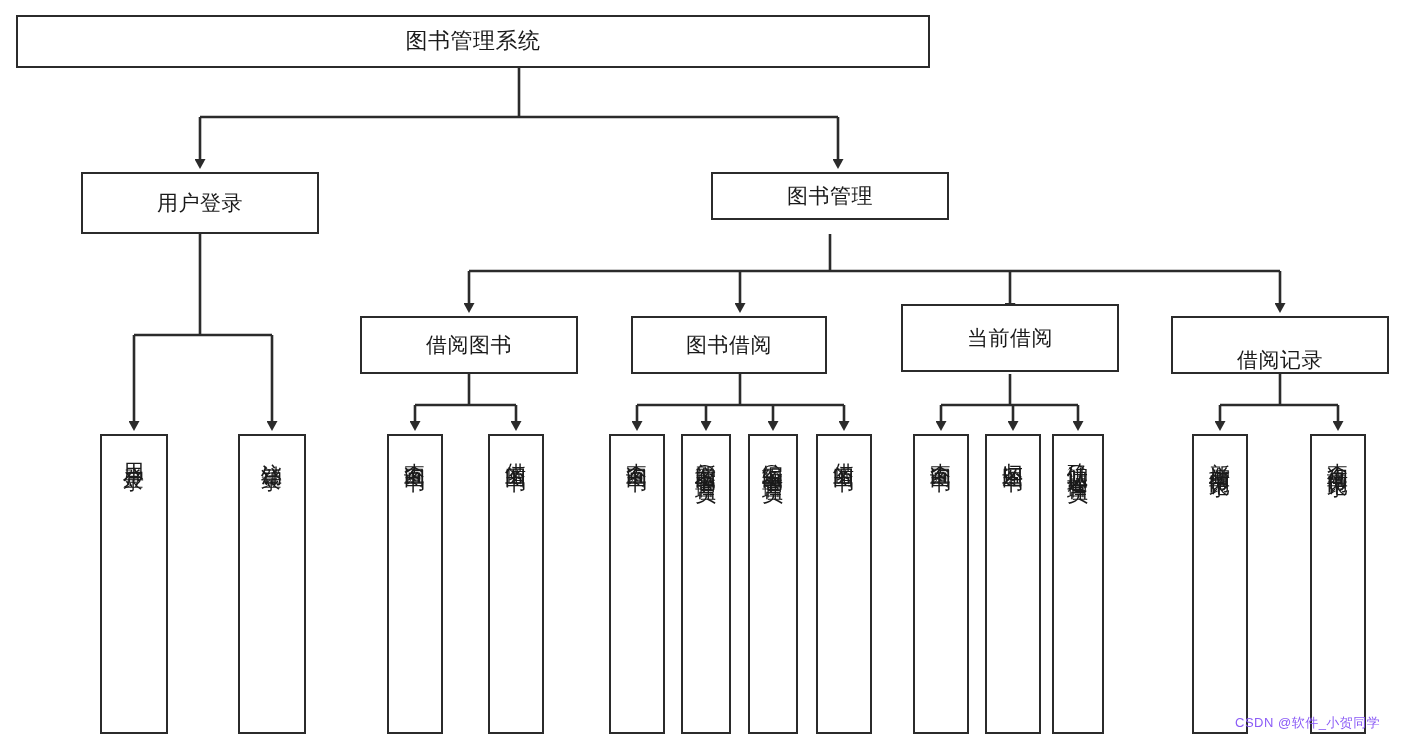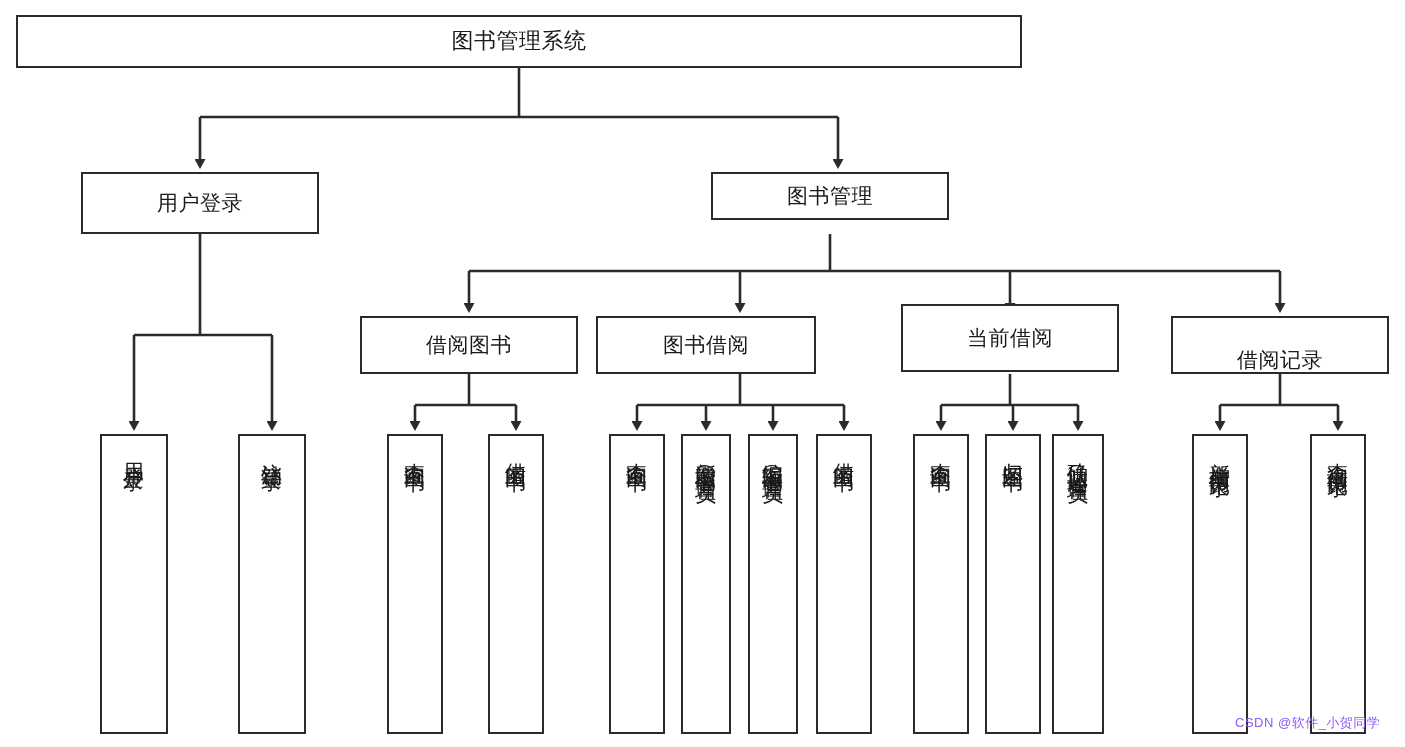--- a/index.html
+++ b/index.html
@@ -127,35 +127,35 @@
       <path d="M1013,405 L1013,422" marker-end="url(#arrow)"></path>
       <path d="M1078,405 L1078,422" marker-end="url(#arrow)"></path>
 
       <path d="M1280,374 L1280,405"></path>
       <path d="M1220,405 L1338,405"></path>
       <path d="M1220,405 L1220,422" marker-end="url(#arrow)"></path>
       <path d="M1338,405 L1338,422" marker-end="url(#arrow)"></path>
     </g>
   </svg>
 
-  <div class="node horiz root" style="left: 16px; top: 15px; width: 1006px; height: 53px; justify-content: center;">
+  <div class="node horiz root" style="left: 16px; top: 15px; width: 914px; height: 53px; justify-content: center;">
     <span class="label">图书管理系统</span>
   </div>
 
   <div class="node horiz" style="left: 81px; top: 172px; width: 238px; height: 62px;">
     <span class="label">用户登录</span>
   </div>
   <div class="node horiz" style="left: 711px; top: 172px; width: 238px; height: 48px;">
     <span class="label">图书管理</span>
   </div>
 
   <div class="node horiz" style="left: 360px; top: 316px; width: 218px; height: 58px;">
     <span class="label">借阅图书</span>
   </div>
-  <div class="node horiz" style="left: 596px; top: 316px; width: 220px; height: 58px;">
+  <div class="node horiz" style="left: 631px; top: 316px; width: 196px; height: 58px;">
     <span class="label">图书借阅</span>
   </div>
   <div class="node horiz" style="left: 901px; top: 304px; width: 218px; height: 68px;">
     <span class="label">当前借阅</span>
   </div>
   <div class="node horiz" style="left: 1171px; top: 316px; width: 218px; height: 58px; align-items: flex-end;">
     <span class="label">借阅记录</span>
   </div>
 
   <div class="node vert" style="left: 100px; top: 434px; width: 68px; height: 300px;">

